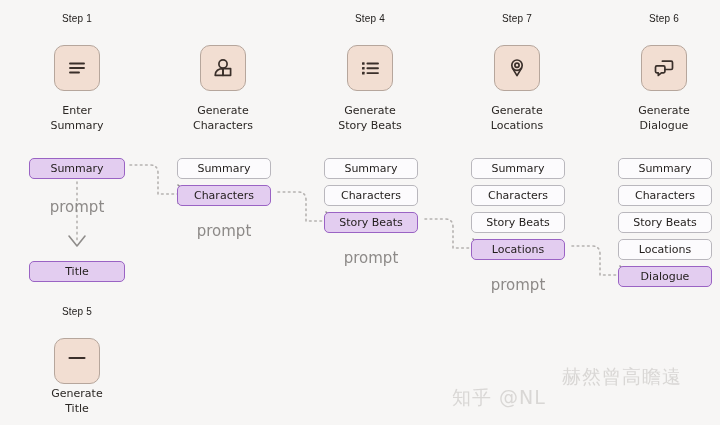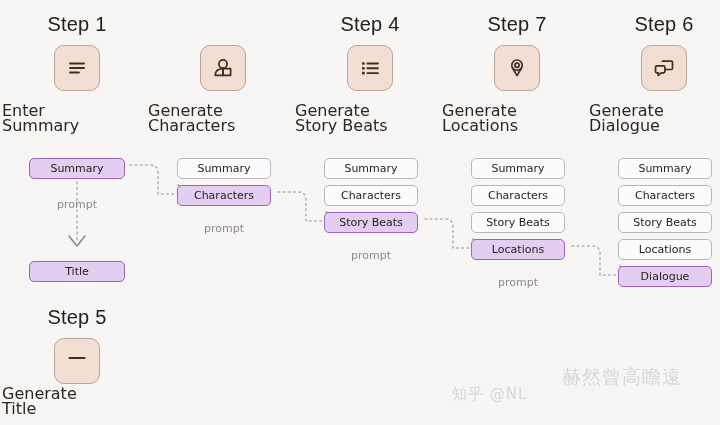--- a/index.html
+++ b/index.html
@@ -9,21 +9,21 @@
     font-family:"DejaVu Sans", sans-serif;
     overflow:hidden;
     position:relative;
   }
   #stage{position:absolute;left:0;top:0;width:720px;height:425px;}
 
   
   .step-title{
     position:absolute;
     font-family:"Liberation Sans", sans-serif;
-    font-size:20px;
+    font-size:10px;
     color:#23201e;
     letter-spacing:.2px;
     white-space:nowrap;
     text-align:center;
     width:150px;
   }
 
   
   .icon-tile{
     position:absolute;
@@ -33,23 +33,23 @@
     border:1.4px solid #b6a69c;
     box-sizing:border-box;
     display:flex;align-items:center;justify-content:center;
   }
   .icon-tile svg{display:block;}
 
   
   .icon-caption{
     position:absolute;
     width:150px;
-    text-align:left;
-    font-family:"DejaVu Sans", sans-serif;
-    font-size:16px;
+    text-align:center;
+    font-family:"DejaVu Sans", sans-serif;
+    font-size:11px;
     line-height:15px;
     color:#2b2724;
     white-space:pre-line;
   }
 
   
   .chip{
     position:absolute;
     height:21px;
     box-sizing:border-box;
@@ -64,38 +64,38 @@
   }
   .chip.hl{
     background:#e3cdf0;
     border-color:#9a63c4;
   }
 
   
   .prompt-label{
     position:absolute;
     font-family:"DejaVu Sans", sans-serif;
-    font-size:11px;
+    font-size:15px;
     color:#8d8a88;
     white-space:nowrap;
     text-align:center;
   }
 
   
   .conn{position:absolute;overflow:visible;}
 
   
   .watermark{
     position:absolute;
     font-family:"DejaVu Sans", sans-serif;
     color:#d9d7d5;
     white-space:nowrap;
     user-select:none;
   }
-  .wm-a{font-size:15px;letter-spacing:1px;}
+  .wm-a{font-size:19px;letter-spacing:1px;}
   .wm-b{font-size:19px;letter-spacing:1px;}
 </style>
 </head>
 <body>
 
 <div id="stage">
 
   <svg class="conn" style="left:128px;top:158px;width:70px;height:60px;" viewBox="0 0 70 60">
     <path d="M2,7 H22 Q30,7 30,15 V36 H52" fill="none" stroke="#b5b2b0" stroke-width="1.6" stroke-linecap="round" stroke-dasharray="1.6 3.6"></path>
     <path d="M50,27 L60,36 L50,45" fill="none" stroke="#8f8c8a" stroke-width="1.6" stroke-linecap="round" stroke-linejoin="round"></path>

